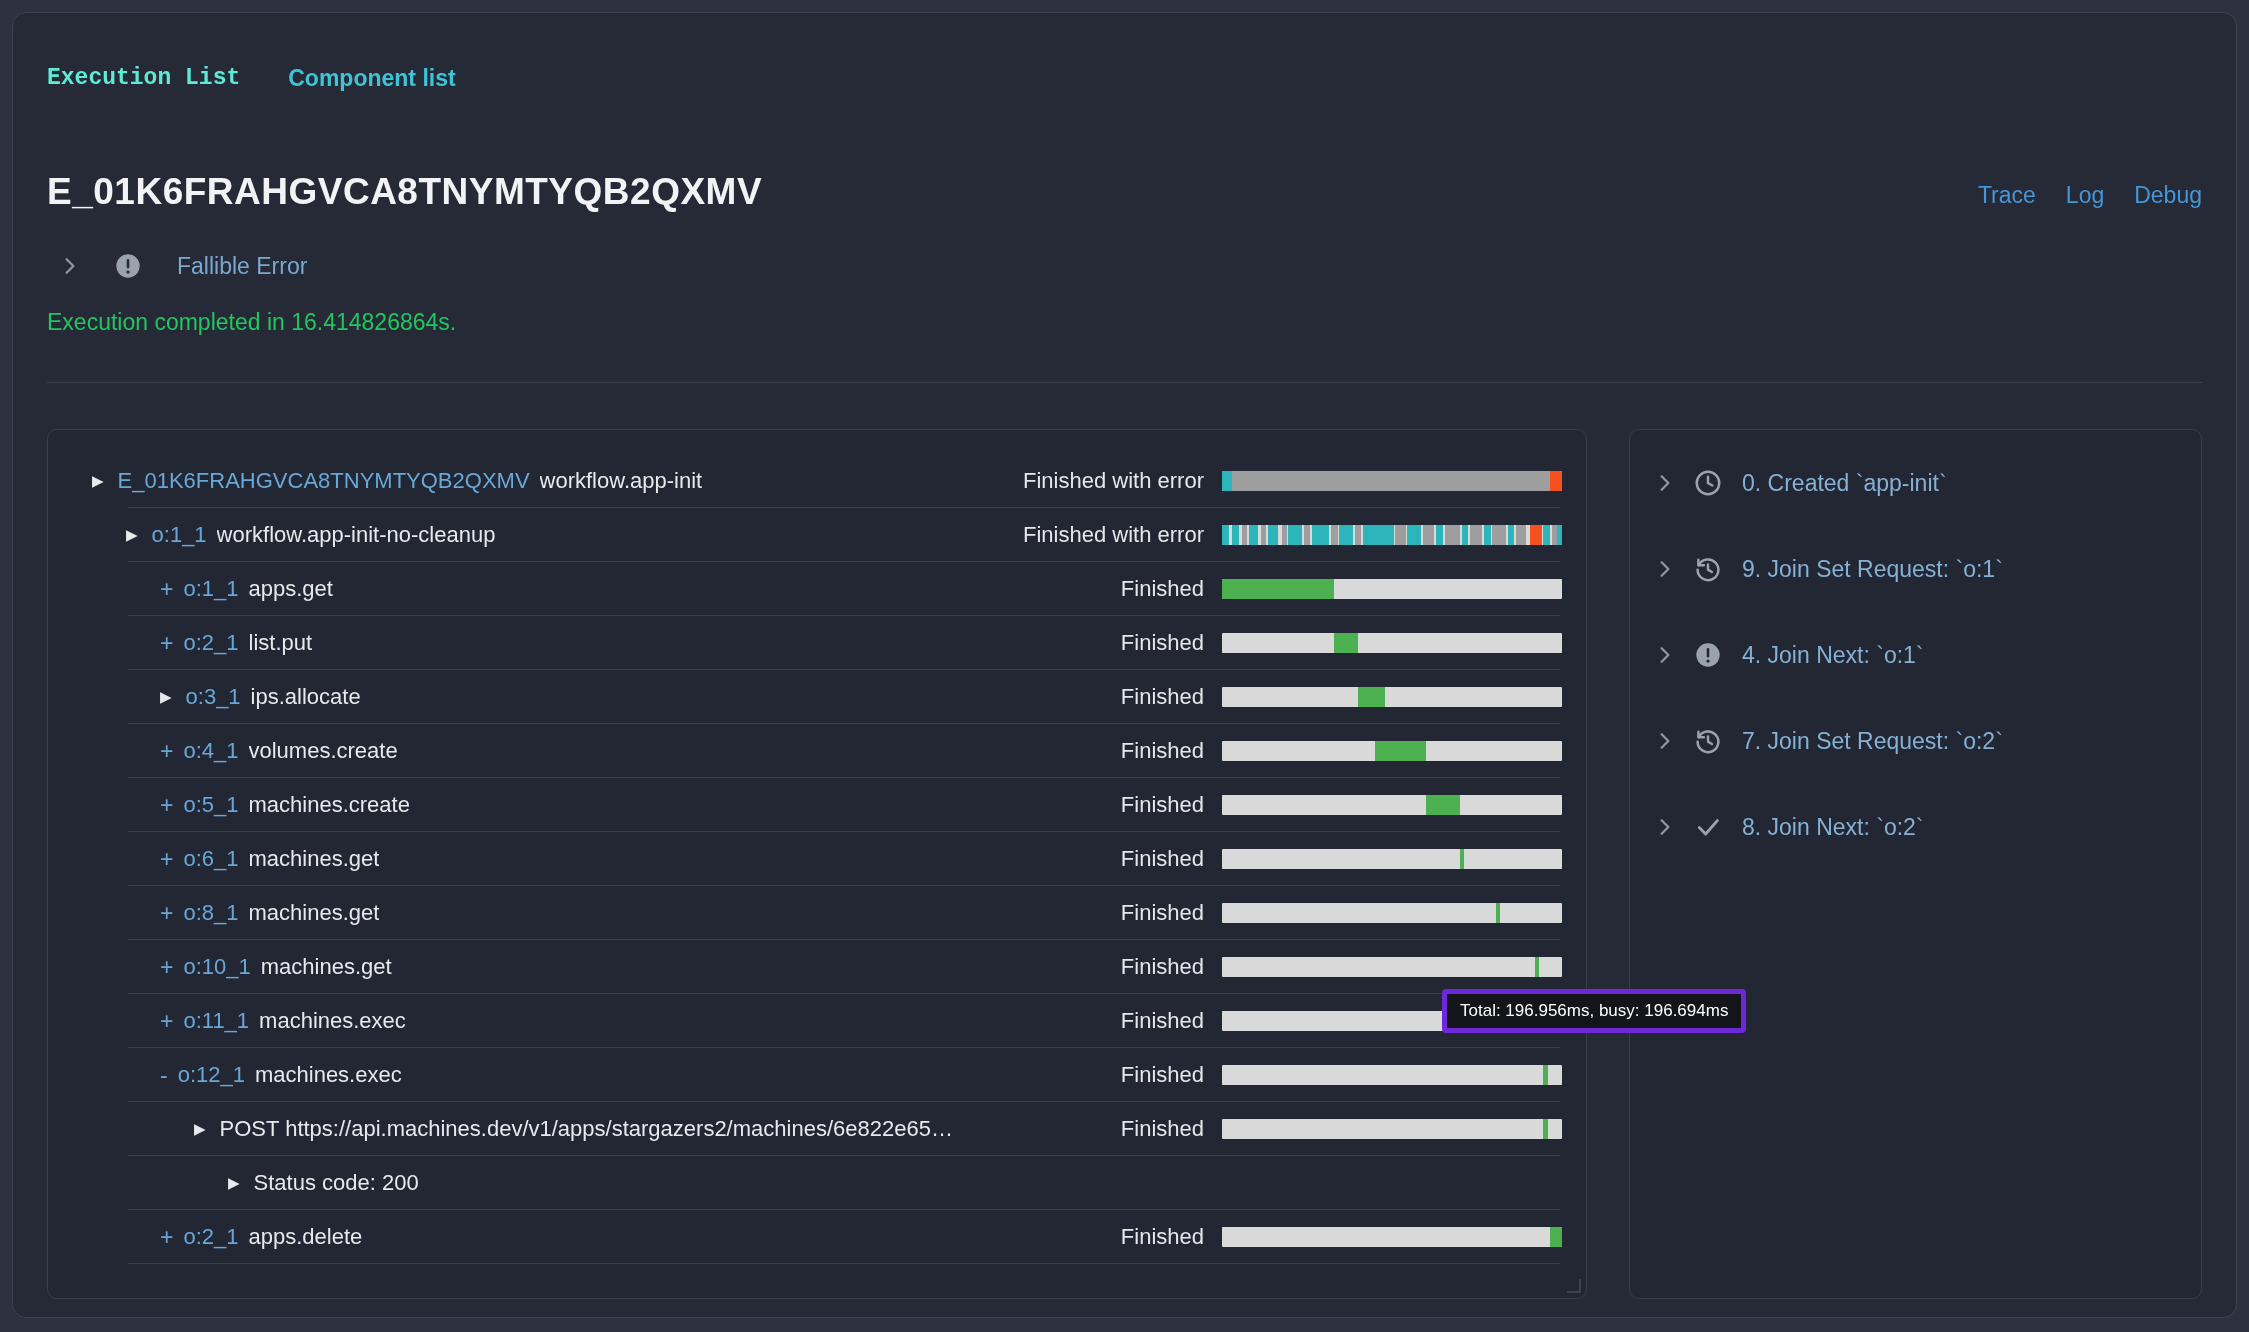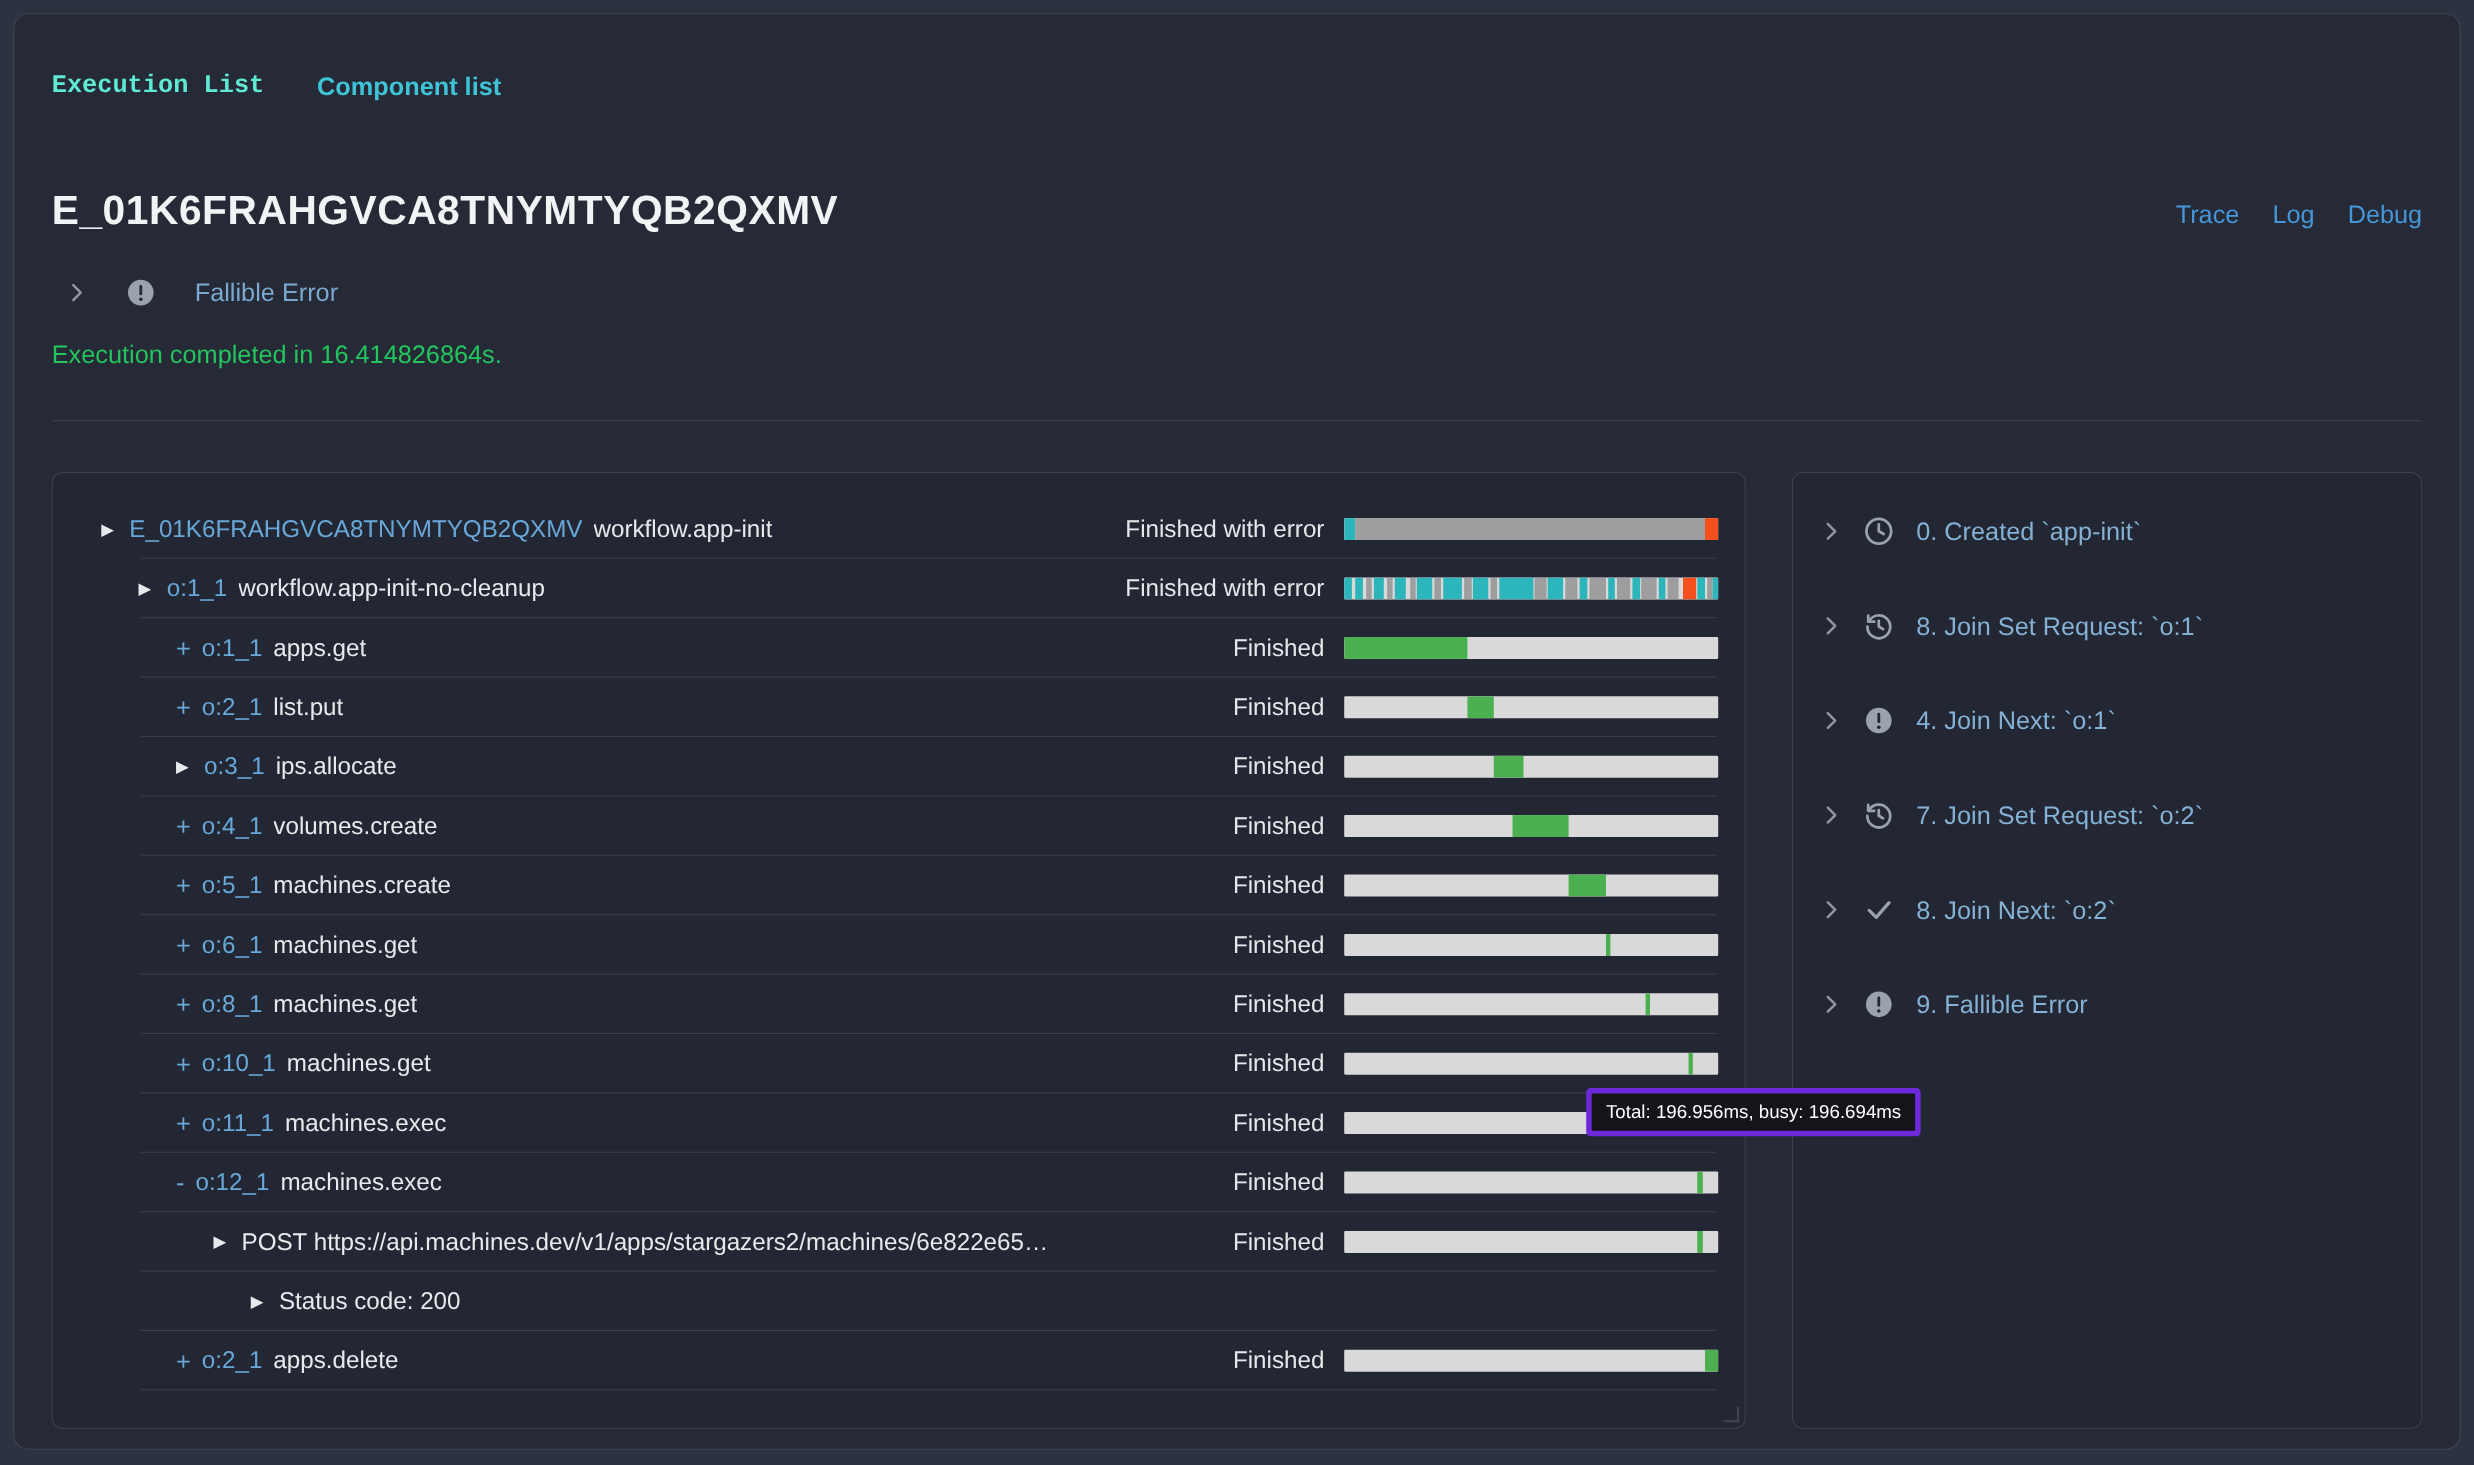--- a/index.html
+++ b/index.html
@@ -351,21 +351,21 @@
                 <path d="M5 2l6 6-6 6"></path>
               </svg>
     </span>
     <span class="eicon">
               <svg viewBox="0 0 24 24" width="30" height="30" fill="none" stroke="#9aa2ae" stroke-width="2" stroke-linecap="round" stroke-linejoin="round">
                 <path d="M4.3 4.5v4.4h4.4"></path>
                 <path d="M4.6 8.9A8.3 8.3 0 1 1 3.7 12.6"></path>
                 <path d="M12 8.3v4.2l3.1 1.9"></path>
               </svg>
             </span>
-    <span class="elabel">8. Join Set Request: `o:1`</span>
+    <span class="elabel">9. Join Set Request: `o:1`</span>
   </div>
           <div class="erow">
     <span class="chev">
       <svg width="18" height="18" viewBox="0 0 16 16" fill="none" stroke="#8f96a1" stroke-width="2" stroke-linecap="round" stroke-linejoin="round">
                 <path d="M5 2l6 6-6 6"></path>
               </svg>
     </span>
     <span class="eicon">
               <svg viewBox="0 0 24 24" width="28" height="28">
                 <circle cx="12" cy="12" r="10" fill="#9aa2ae"></circle>
@@ -396,34 +396,19 @@
                 <path d="M5 2l6 6-6 6"></path>
               </svg>
     </span>
     <span class="eicon">
               <svg viewBox="0 0 24 24" width="28" height="28" fill="none" stroke="#9aa2ae" stroke-width="2.5" stroke-linecap="round" stroke-linejoin="round">
                 <path d="M4.5 12.5l5.5 5.5L20 6.5"></path>
               </svg>
             </span>
     <span class="elabel">8. Join Next: `o:2`</span>
   </div>
-          <div class="erow">
-    <span class="chev">
-      <svg width="18" height="18" viewBox="0 0 16 16" fill="none" stroke="#8f96a1" stroke-width="2" stroke-linecap="round" stroke-linejoin="round">
-                <path d="M5 2l6 6-6 6"></path>
-              </svg>
-    </span>
-    <span class="eicon">
-              <svg viewBox="0 0 24 24" width="28" height="28">
-                <circle cx="12" cy="12" r="10" fill="#9aa2ae"></circle>
-                <rect x="10.9" y="6" width="2.2" height="8" rx="1" fill="#232733"></rect>
-                <circle cx="12" cy="17.2" r="1.4" fill="#232733"></circle>
-              </svg>
-            </span>
-    <span class="elabel">9. Fallible Error</span>
-  </div>
         </div>
     </div>
 
     <div class="tooltip">Total: 196.956ms, busy: 196.694ms</div>
   </div>
 
 </div>
 
 </body></html>

